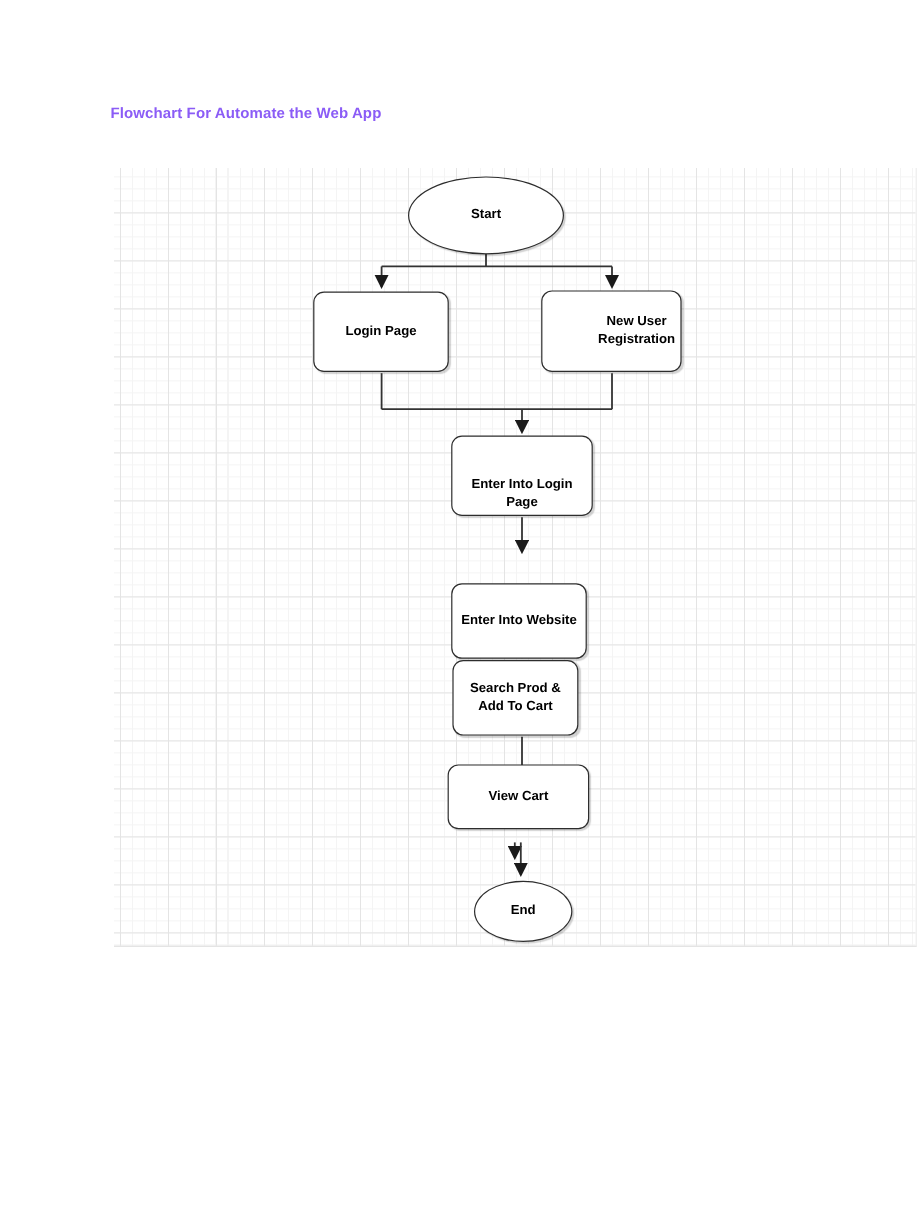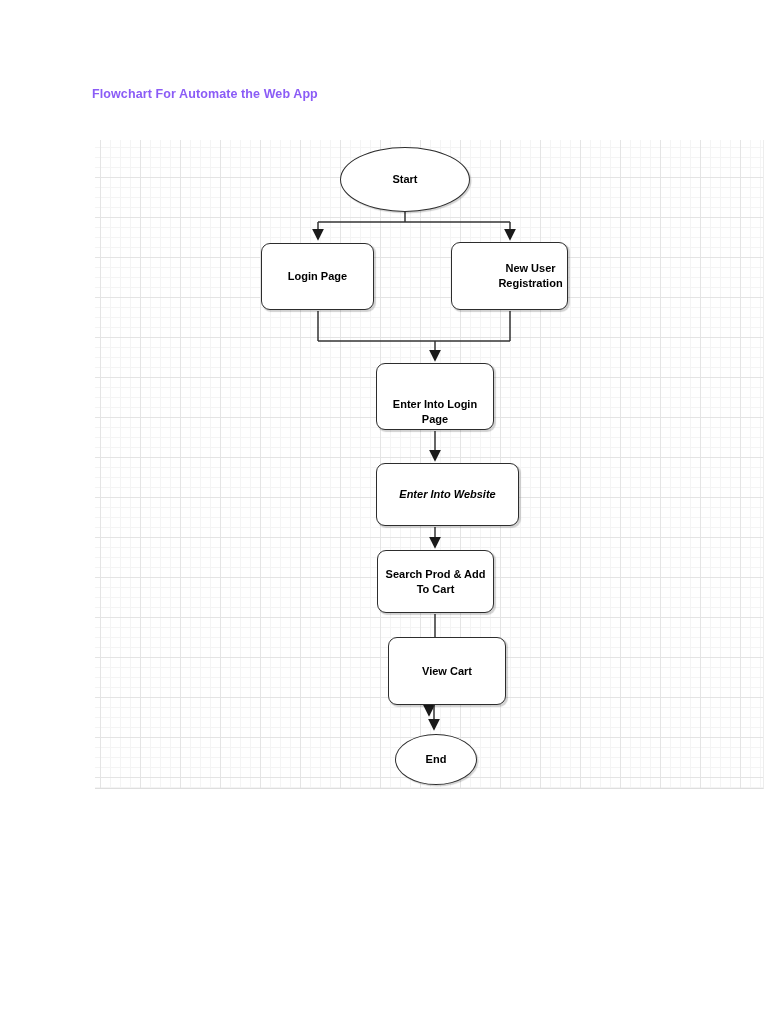--- a/index.html
+++ b/index.html
@@ -64,23 +64,23 @@
     padding: 2px 5px;
     box-shadow: 1.5px 1.5px 1px rgba(0,0,0,0.18);
   }
   .node.process { border-radius: 9px; }
   .node.terminator { border-radius: 50%; }
 
   .n-start { left: 340px; top: 147px; width: 130px; height: 65px; }
   .n-login { left: 261px; top: 243px; width: 113px; height: 67px; }
   .n-newuser { left: 451px; top: 242px; width: 117px; height: 68px; padding-left: 47px; }
   .n-enterlogin { left: 376px; top: 363px; width: 118px; height: 67px; align-items: flex-end; }
-  .n-enterweb { left: 376px; top: 463px; width: 143px; height: 63px; font-style: italic; }
-  .n-search { left: 377px; top: 550px; width: 117px; height: 63px; }
-  .n-viewcart { left: 388px; top: 637px; width: 118px; height: 68px; }
+  .n-enterweb { left: 376px; top: 486px; width: 113px; height: 63px; }
+  .n-search { left: 377px; top: 550px; width: 105px; height: 63px; }
+  .n-viewcart { left: 373px; top: 637px; width: 118px; height: 54px; }
   .n-end { left: 395px; top: 734px; width: 82px; height: 51px; }
 </style>
 </head>
 <body>
 
 <div class="page">
 
   <div class="doc-title">Flowchart For Automate the Web App</div>
 
   <div class="grid-canvas"></div>

